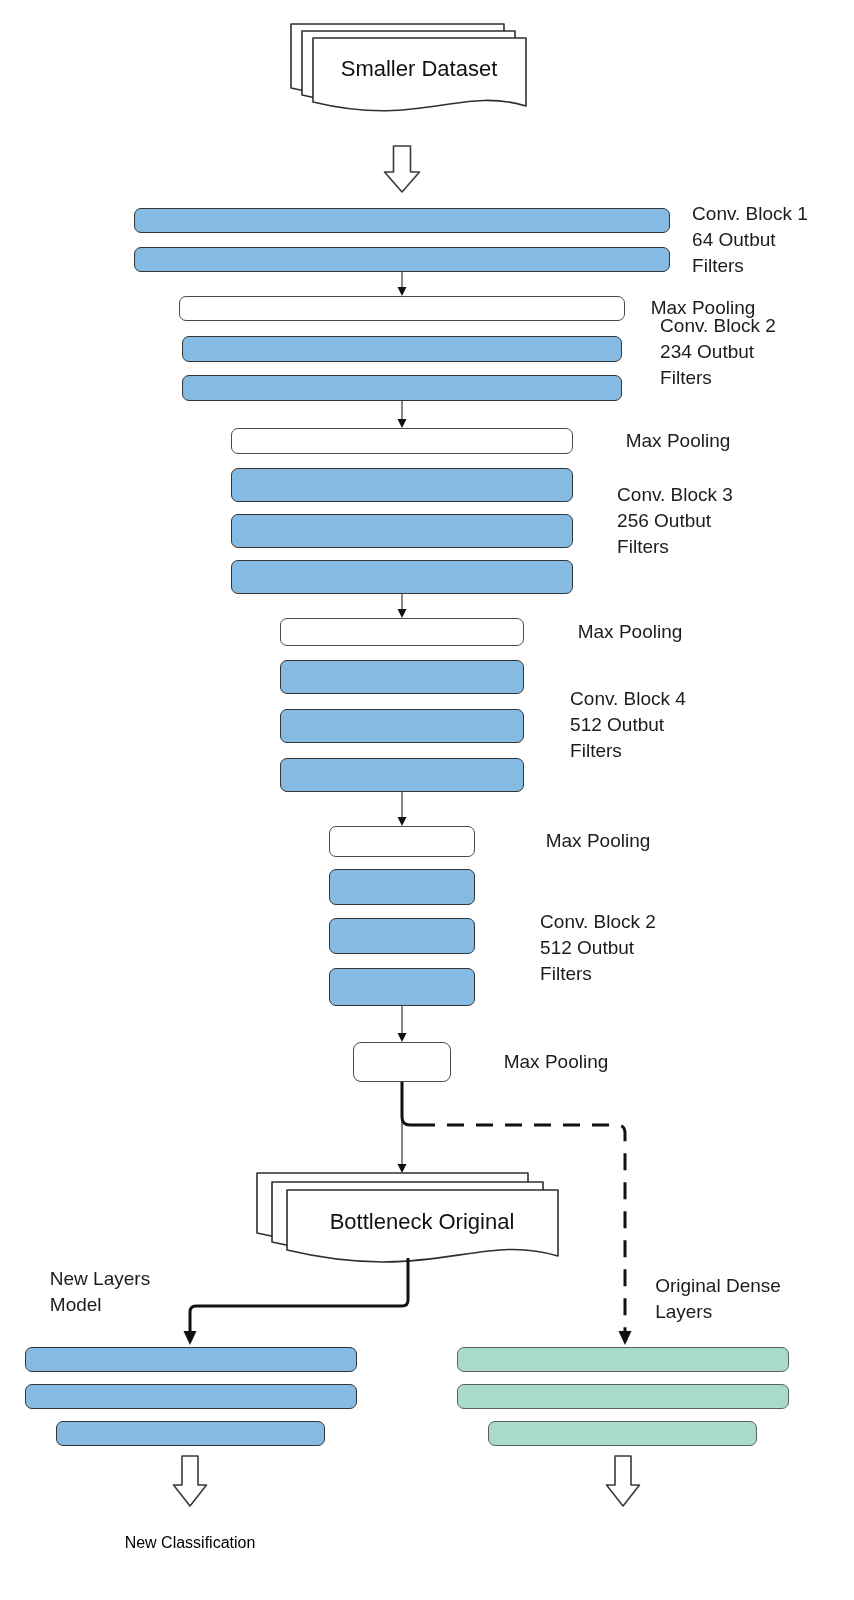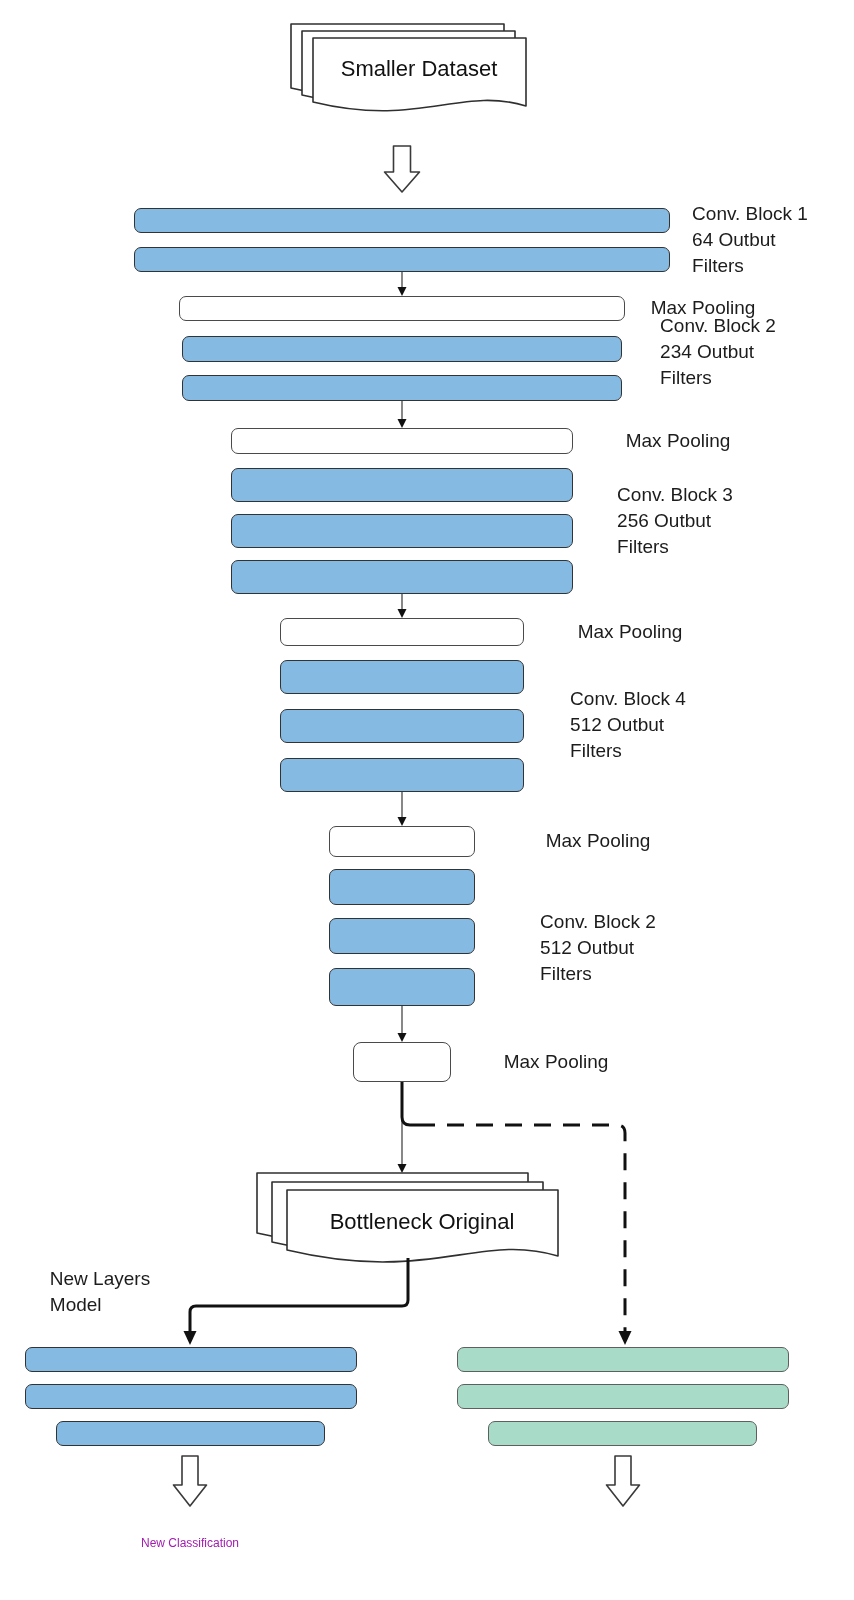--- a/index.html
+++ b/index.html
@@ -36,22 +36,22 @@
     position:absolute;
     transform:translate(-50%,-50%);
     font-size:22px;
     color:#111111;
     white-space:nowrap;
     z-index:2;
   }
   .out-lbl{
     position:absolute;
     transform:translate(-50%,-50%);
-    font-size:12px;
-    color:#a21caf;
+    font-size:16px;
+    color:#000000;
     white-space:nowrap;
     z-index:2;
   }
 </style>
 </head>
 <body>
 
 <div class="canvas">
 
   <svg class="layer-svg" width="854" height="1600" viewBox="0 0 854 1600">
@@ -171,17 +171,21 @@
 
   <div class="lbl" style="left:100px;top:1292px">
     <span>New Layers</span>
     <span>Model</span>
   </div>
   <div class="bar blue" style="left:25px;top:1347px;width:332px;height:25px"></div>
   <div class="bar blue" style="left:25px;top:1384px;width:332px;height:25px"></div>
   <div class="bar blue" style="left:56px;top:1421px;width:269px;height:25px"></div>
   <div class="out-lbl" style="left:190px;top:1543px">New Classification</div>
 
+  <div class="lbl" style="left:718px;top:1299px">
+    <span>Original Dense</span>
+    <span>Layers</span>
+  </div>
   <div class="bar green" style="left:457px;top:1347px;width:332px;height:25px"></div>
   <div class="bar green" style="left:457px;top:1384px;width:332px;height:25px"></div>
   <div class="bar green" style="left:488px;top:1421px;width:269px;height:25px"></div>
 
 </div>
 
 </body></html>

